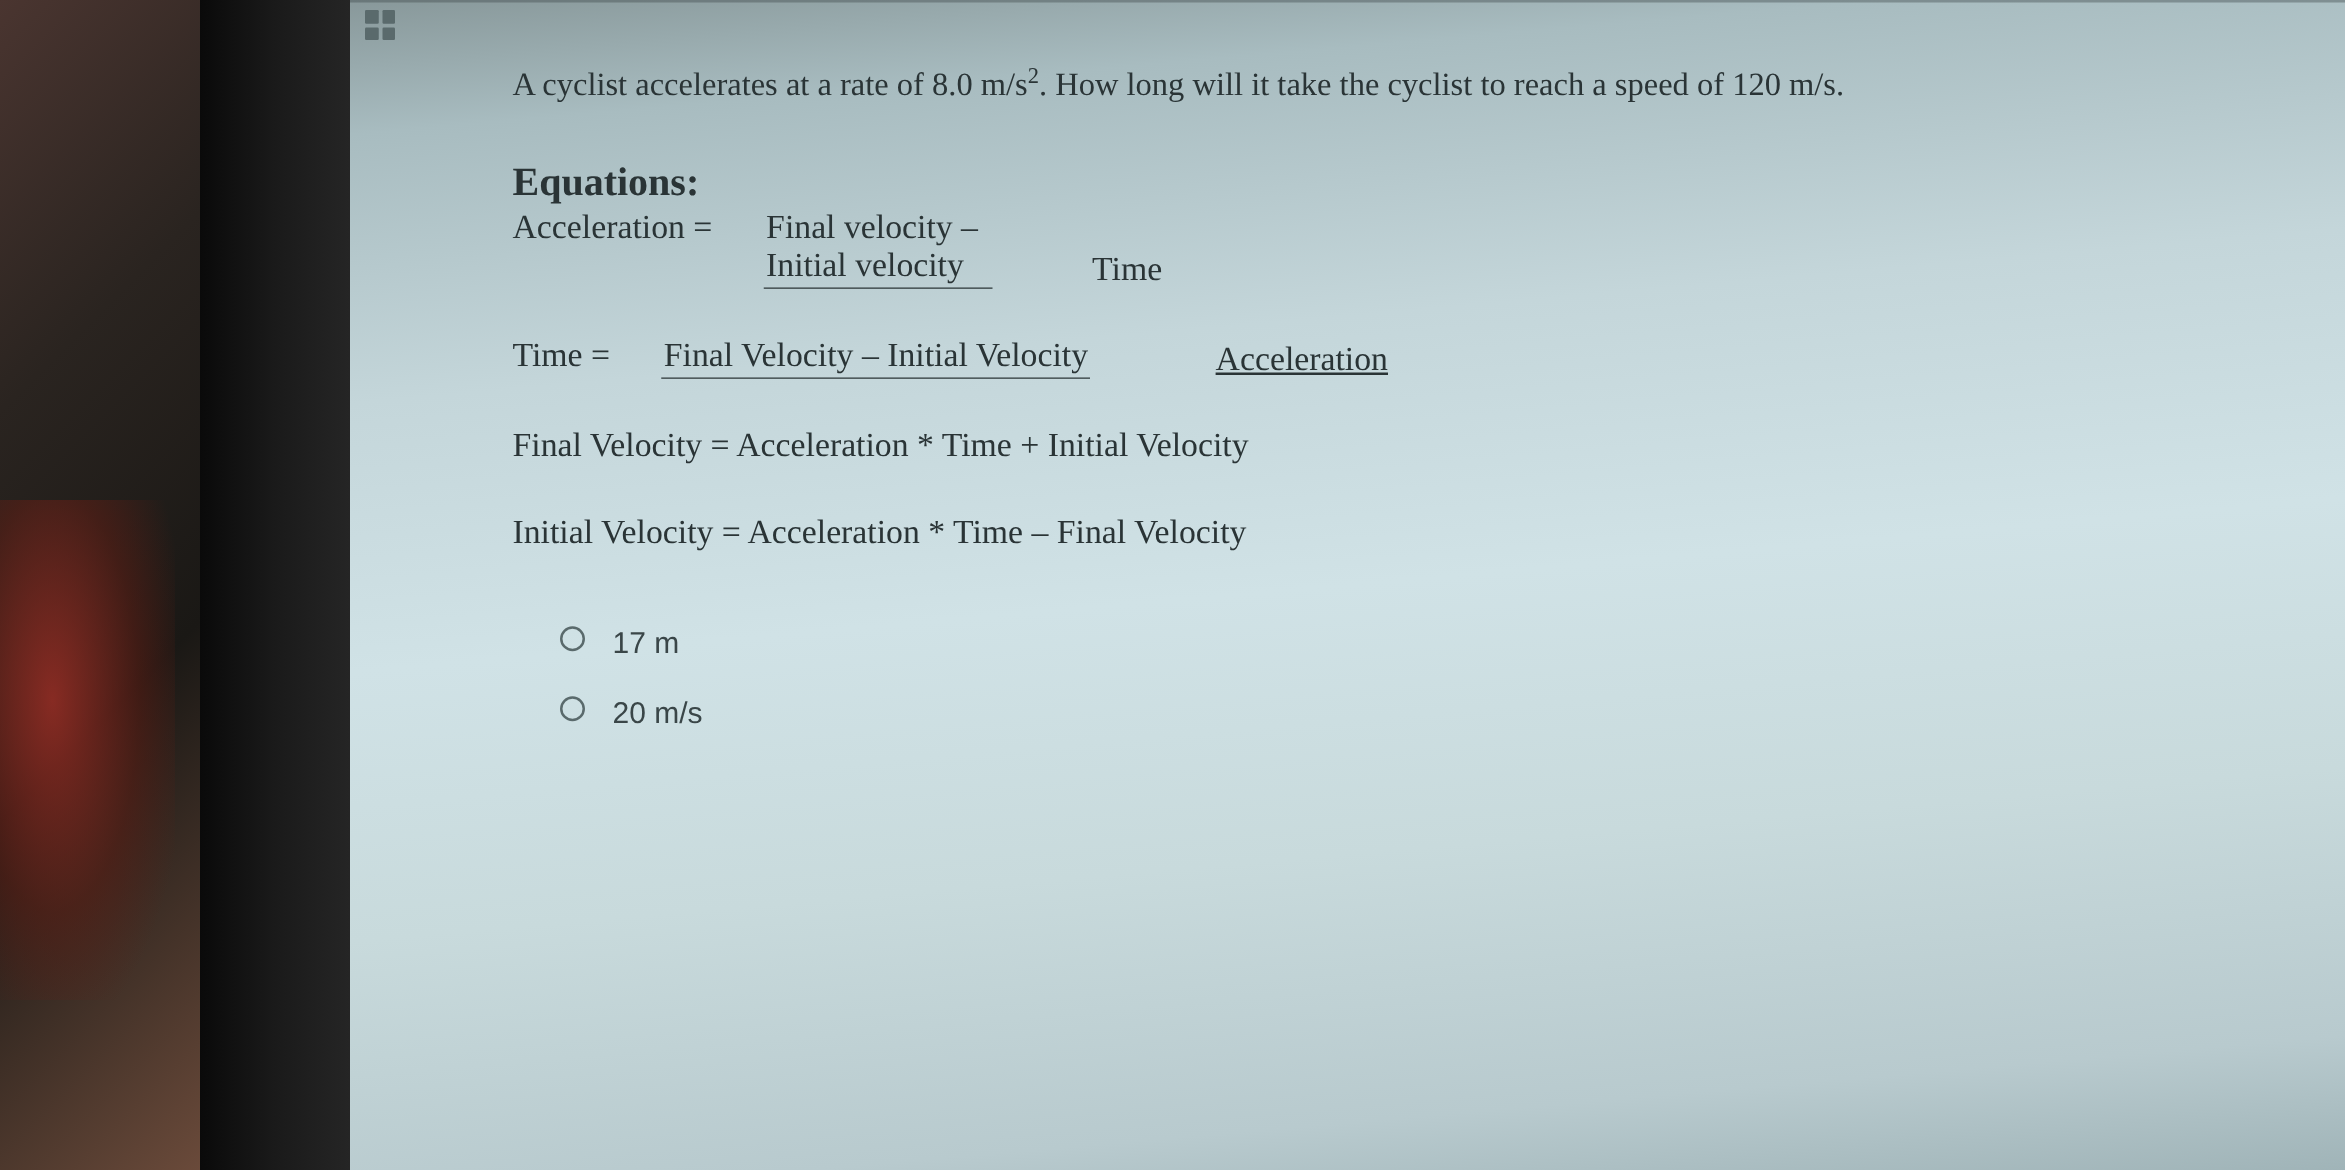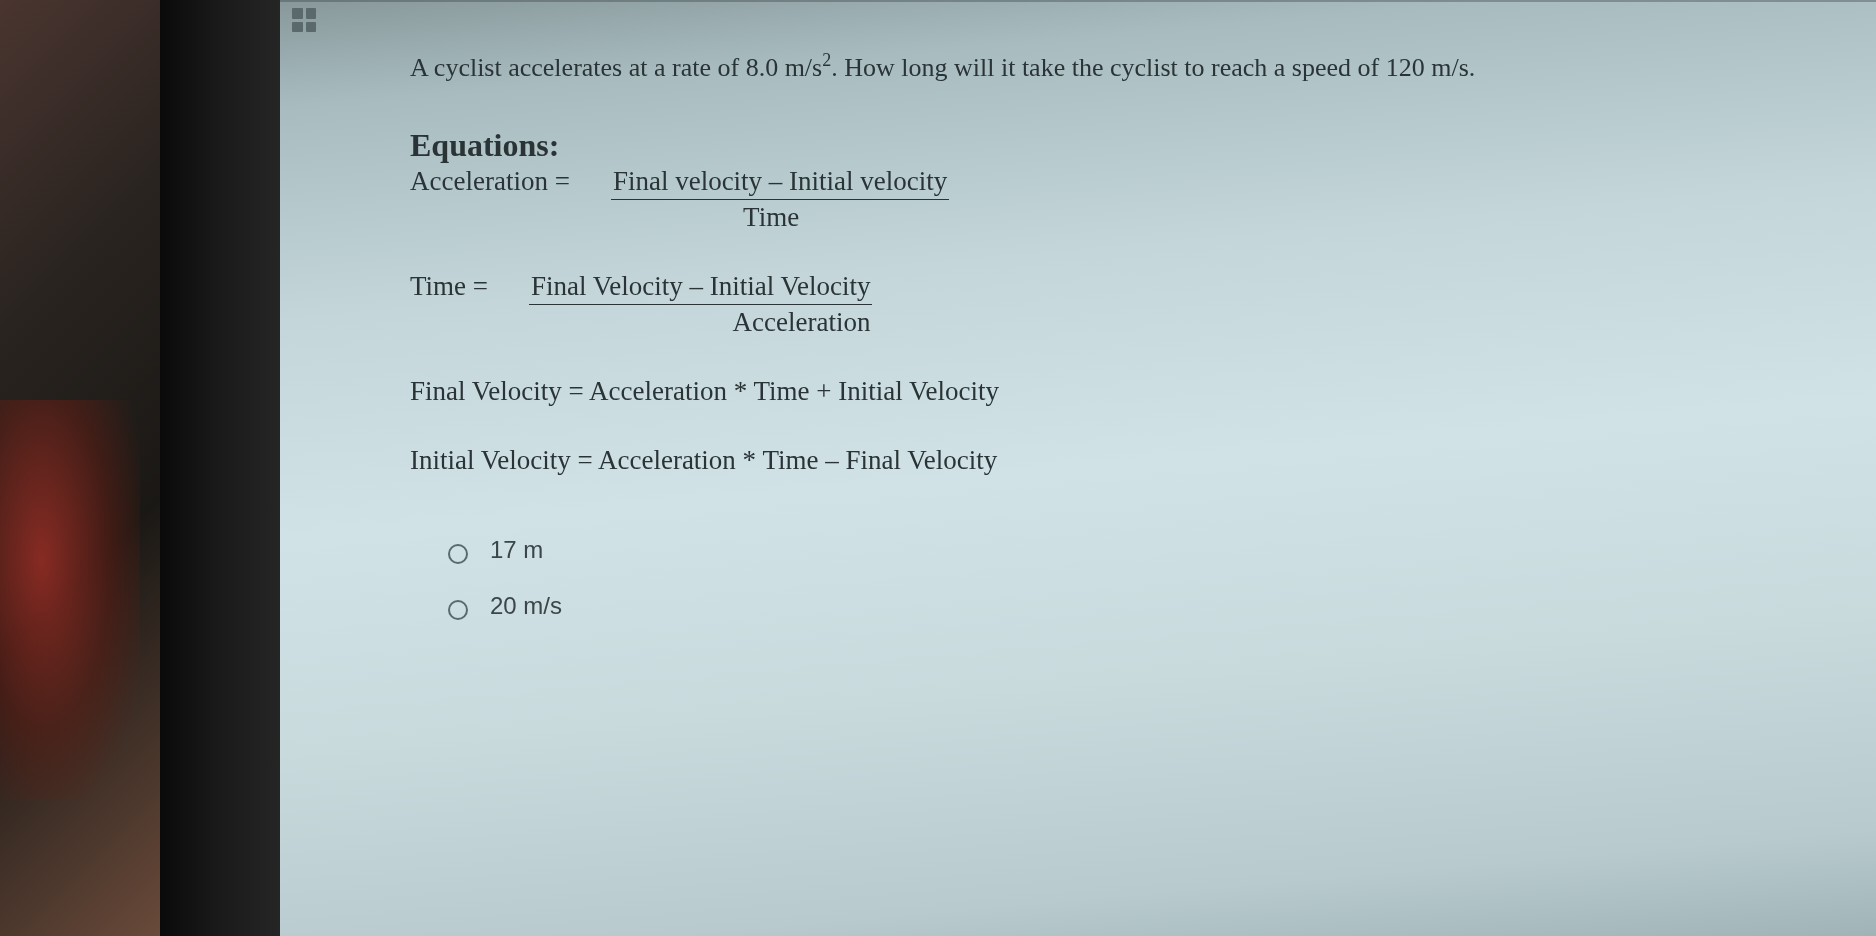--- a/index.html
+++ b/index.html
@@ -101,21 +101,20 @@
       color: #2a3436;
       display: flex;
       align-items: flex-start;
       gap: 41px;
     }
     .eq-lhs {
       white-space: nowrap;
     }
     .fraction {
       display: inline-flex;
-      flex-direction: column;
       vertical-align: top;
     }
     .fraction-num {
       border-bottom: 1.5px solid #2a3436;
       padding: 0 2px 2px 2px;
       text-align: left;
     }
     .fraction-den {
       padding: 2px 2px 0 2px;
       text-align: center;
@@ -129,21 +128,21 @@
       font-size: 27px;
       color: #2a3436;
       margin-bottom: 38px;
     }
     .options {
       margin-top: 60px;
       padding-left: 38px;
     }
     .option {
       display: flex;
-      align-items: flex-end;
+      align-items: flex-start;
       margin-bottom: 28px;
     }
     .radio {
       width: 20px;
       height: 20px;
       border: 2px solid #5a6a6c;
       border-radius: 50%;
       margin-right: 22px;
       flex-shrink: 0;
     }
@@ -154,20 +153,21 @@
     }
     .den-right {
       text-align: center;
       padding-right: 20px;
       align-self: flex-end;
       width: 100%;
     }
     .den-center2 {
       text-align: center;
       padding-left: 100px;
+      text-decoration: underline;
     }
   </style>
 </head>
 <body>
 
 <div class="photo-edge"></div>
 <div class="monitor-bezel"></div>
 
 <div class="screen">
   <div class="topbar"></div>

